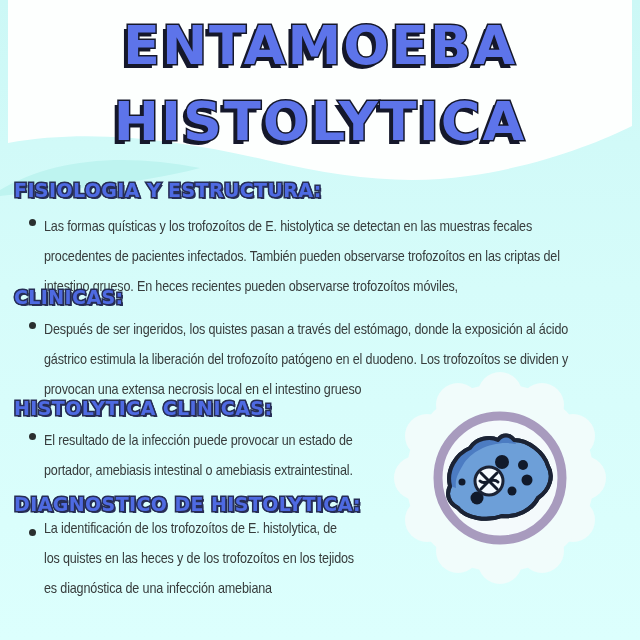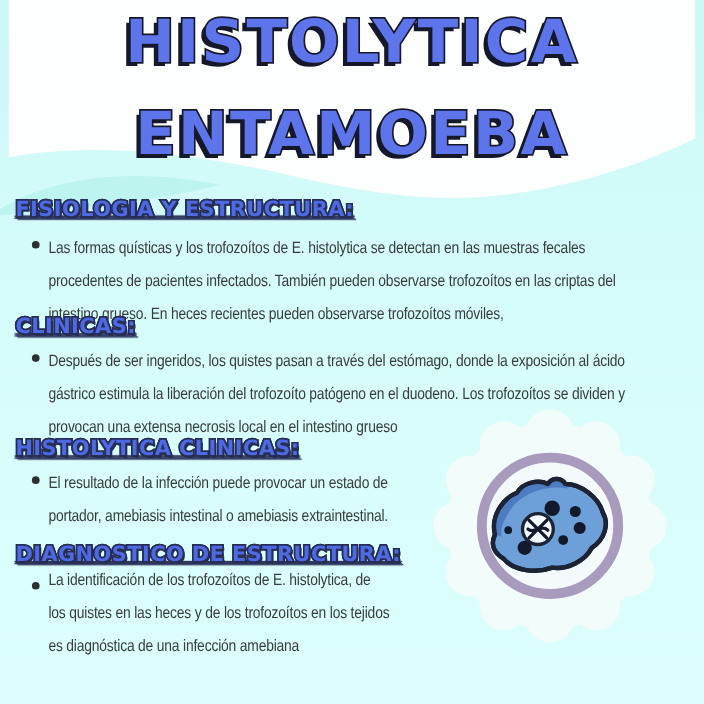--- a/index.html
+++ b/index.html
@@ -22,21 +22,20 @@
   .title-line.l1{margin-top:8px;}
   .section-heading{
     position:absolute;left:14px;z-index:3;
     font-family:"DejaVu Sans",sans-serif;
     font-weight:800;font-size:19px;letter-spacing:0.4px;
     color:#4e6ae2;
     -webkit-text-stroke:3px #272e56;
     paint-order:stroke fill;
     text-shadow:1px 1px 0 #272e56,-1px 1px 0 #272e56,1px -1px 0 #272e56,-1px -1px 0 #272e56,2px 2px 0 #272e56;
     white-space:nowrap;
-    text-decoration:underline;
   }
   .para{position:absolute;left:44px;z-index:3;}
   .pline{
     height:30px;display:flex;align-items:center;white-space:nowrap;
     font-size:15px;letter-spacing:-0.2px;color:#373c3c;
     transform:scaleX(0.84);transform-origin:left center;
   }
   .bullet-dot{
     position:absolute;left:29px;width:7px;height:7px;border-radius:50%;
     background:#2a2f2f;z-index:3;
@@ -45,22 +44,22 @@
 </style>
 </head>
 <body>
 
 <svg class="hero-wave" width="640" height="200" viewBox="0 0 640 200" aria-hidden="true">
   <path d="M8,0 H632 V126 C600,142 540,166 468,176 C404,185 344,178 266,160 C180,140 90,128 8,143 Z" fill="#fdfffe"></path>
   <path d="M0,190 C50,160 120,152 200,168 C140,184 60,190 0,196 Z" fill="#bef4f0"></path>
 </svg>
 
 <div class="title-wrap">
+  <div class="title-line l1">ENTAMOEBA</div>
   <div class="title-line l2">HISTOLYTICA</div>
-  <div class="title-line l1">ENTAMOEBA</div>
 </div>
 
 <div class="section-heading" style="top:179px">FISIOLOGIA Y ESTRUCTURA:</div>
 <div class="bullet-dot" style="top:219px"></div>
 <div class="para" style="top:210px">
   <div class="pline">Las formas quísticas y los trofozoítos de E. histolytica se detectan en las muestras fecales</div>
   <div class="pline">procedentes de pacientes infectados. También pueden observarse trofozoítos en las criptas del</div>
   <div class="pline">intestino grueso. En heces recientes pueden observarse trofozoítos móviles,</div>
 </div>
 
@@ -72,21 +71,21 @@
   <div class="pline">provocan una extensa necrosis local en el intestino grueso</div>
 </div>
 
 <div class="section-heading" style="top:397px">HISTOLYTICA CLINICAS:</div>
 <div class="bullet-dot" style="top:433px"></div>
 <div class="para" style="top:424px">
   <div class="pline">El resultado de la infección puede provocar un estado de</div>
   <div class="pline">portador, amebiasis intestinal o amebiasis extraintestinal.</div>
 </div>
 
-<div class="section-heading" style="top:493px">DIAGNOSTICO DE ESTRUCTURA:</div>
+<div class="section-heading" style="top:493px">DIAGNOSTICO DE HISTOLYTICA:</div>
 <div class="bullet-dot" style="top:529px"></div>
 <div class="para" style="top:512px">
   <div class="pline">La identificación de los trofozoítos de E. histolytica, de</div>
   <div class="pline">los quistes en las heces y de los trofozoítos en los tejidos</div>
   <div class="pline">es diagnóstica de una infección amebiana</div>
 </div>
 
 <svg class="illus" width="230" height="230" viewBox="0 0 230 230" aria-hidden="true">
 
   <g fill="#f1fcfb">

